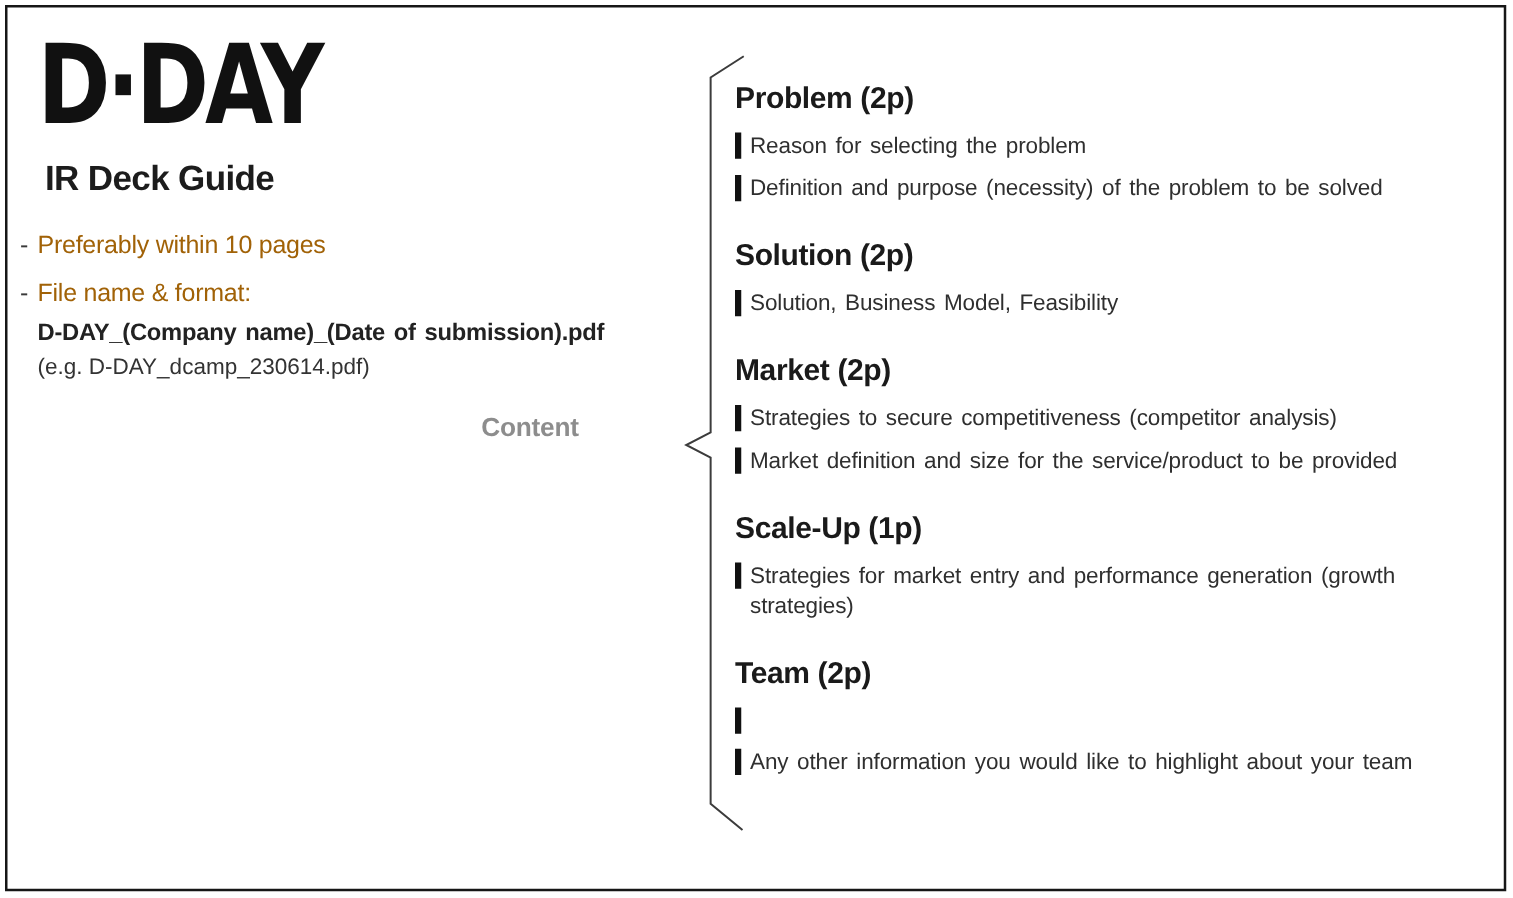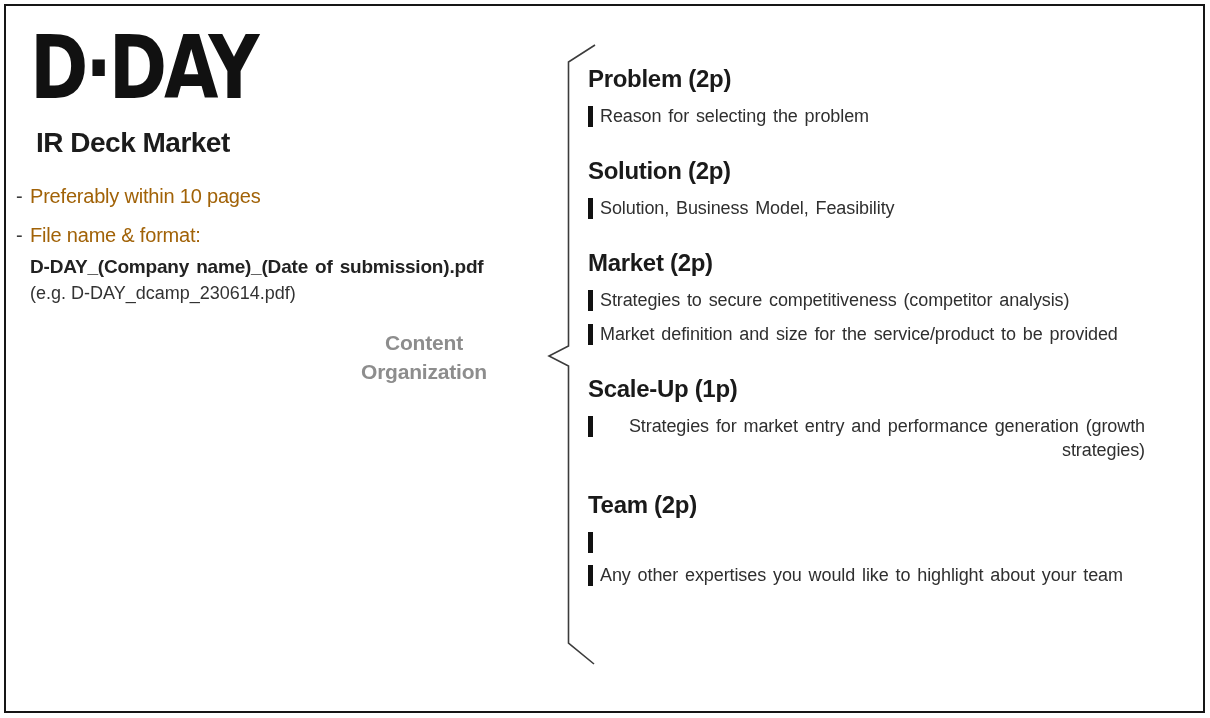--- a/index.html
+++ b/index.html
@@ -49,63 +49,66 @@
     font-size: 24px; font-weight: 800; color: #1a1a1a;
     letter-spacing: -0.3px; line-height: 30px; margin-bottom: 10px;
   }
   .bullet-row { display: flex; align-items: flex-start; margin-bottom: 10px; }
   .bullet-bar {
     flex: 0 0 5px; width: 5px; height: 21px; background: #111111;
     margin-right: 7px; margin-top: 2px;
   }
   .bullet-text {
     font-size: 18px; color: #2f2f2f; line-height: 24px;
-    letter-spacing: -0.1px; word-spacing: 2px; text-align: right;
+    letter-spacing: -0.1px; word-spacing: 2px;
   }
 </style>
 </head>
 <body>
 
 <div class="canvas">
   <div class="frame"></div>
 
   <div class="logo">D·DAY</div>
-  <div class="subtitle">IR Deck Market</div>
+  <div class="subtitle">IR Deck Guide</div>
 
   <div class="notes">
     <div class="note-row">
       <span class="dash">-</span>
       <div class="note-text">Preferably within 10 pages</div>
     </div>
     <div class="note-row">
       <span class="dash">-</span>
       <div>
         <div class="note-text">File name &amp; format:</div>
         <div class="filename">D-DAY_(Company name)_(Date of submission).pdf</div>
         <div class="example">(e.g. D-DAY_dcamp_230614.pdf)</div>
       </div>
     </div>
   </div>
 
   <div class="org-label">
     <div>Content</div>
-    <div>Organization</div>
   </div>
 
   <svg class="brace" viewBox="0 0 70 640">
     <polyline points="55,10 28.5,27 28.5,311 9,321 28.5,331 28.5,608 54,629" fill="none" stroke="#3c3c3c" stroke-width="1.6" stroke-linejoin="miter" stroke-linecap="butt"></polyline>
   </svg>
 
   <div class="content">
 
     <div class="section">
       <div class="section-heading">Problem (2p)</div>
       <div class="bullet-row">
         <span class="bullet-bar"></span>
         <div class="bullet-text">Reason for selecting the problem</div>
+      </div>
+      <div class="bullet-row">
+        <span class="bullet-bar"></span>
+        <div class="bullet-text">Definition and purpose (necessity) of the problem to be solved</div>
       </div>
     </div>
 
     <div class="section">
       <div class="section-heading">Solution (2p)</div>
       <div class="bullet-row">
         <span class="bullet-bar"></span>
         <div class="bullet-text">Solution, Business Model, Feasibility</div>
       </div>
     </div>
@@ -130,18 +133,18 @@
       </div>
     </div>
 
     <div class="section">
       <div class="section-heading">Team (2p)</div>
       <div class="bullet-row">
         <span class="bullet-bar"></span>
       </div>
       <div class="bullet-row">
         <span class="bullet-bar"></span>
-        <div class="bullet-text">Any other expertises you would like to highlight about your team</div>
+        <div class="bullet-text">Any other information you would like to highlight about your team</div>
       </div>
     </div>
 
   </div>
 </div>
 
 </body></html>

